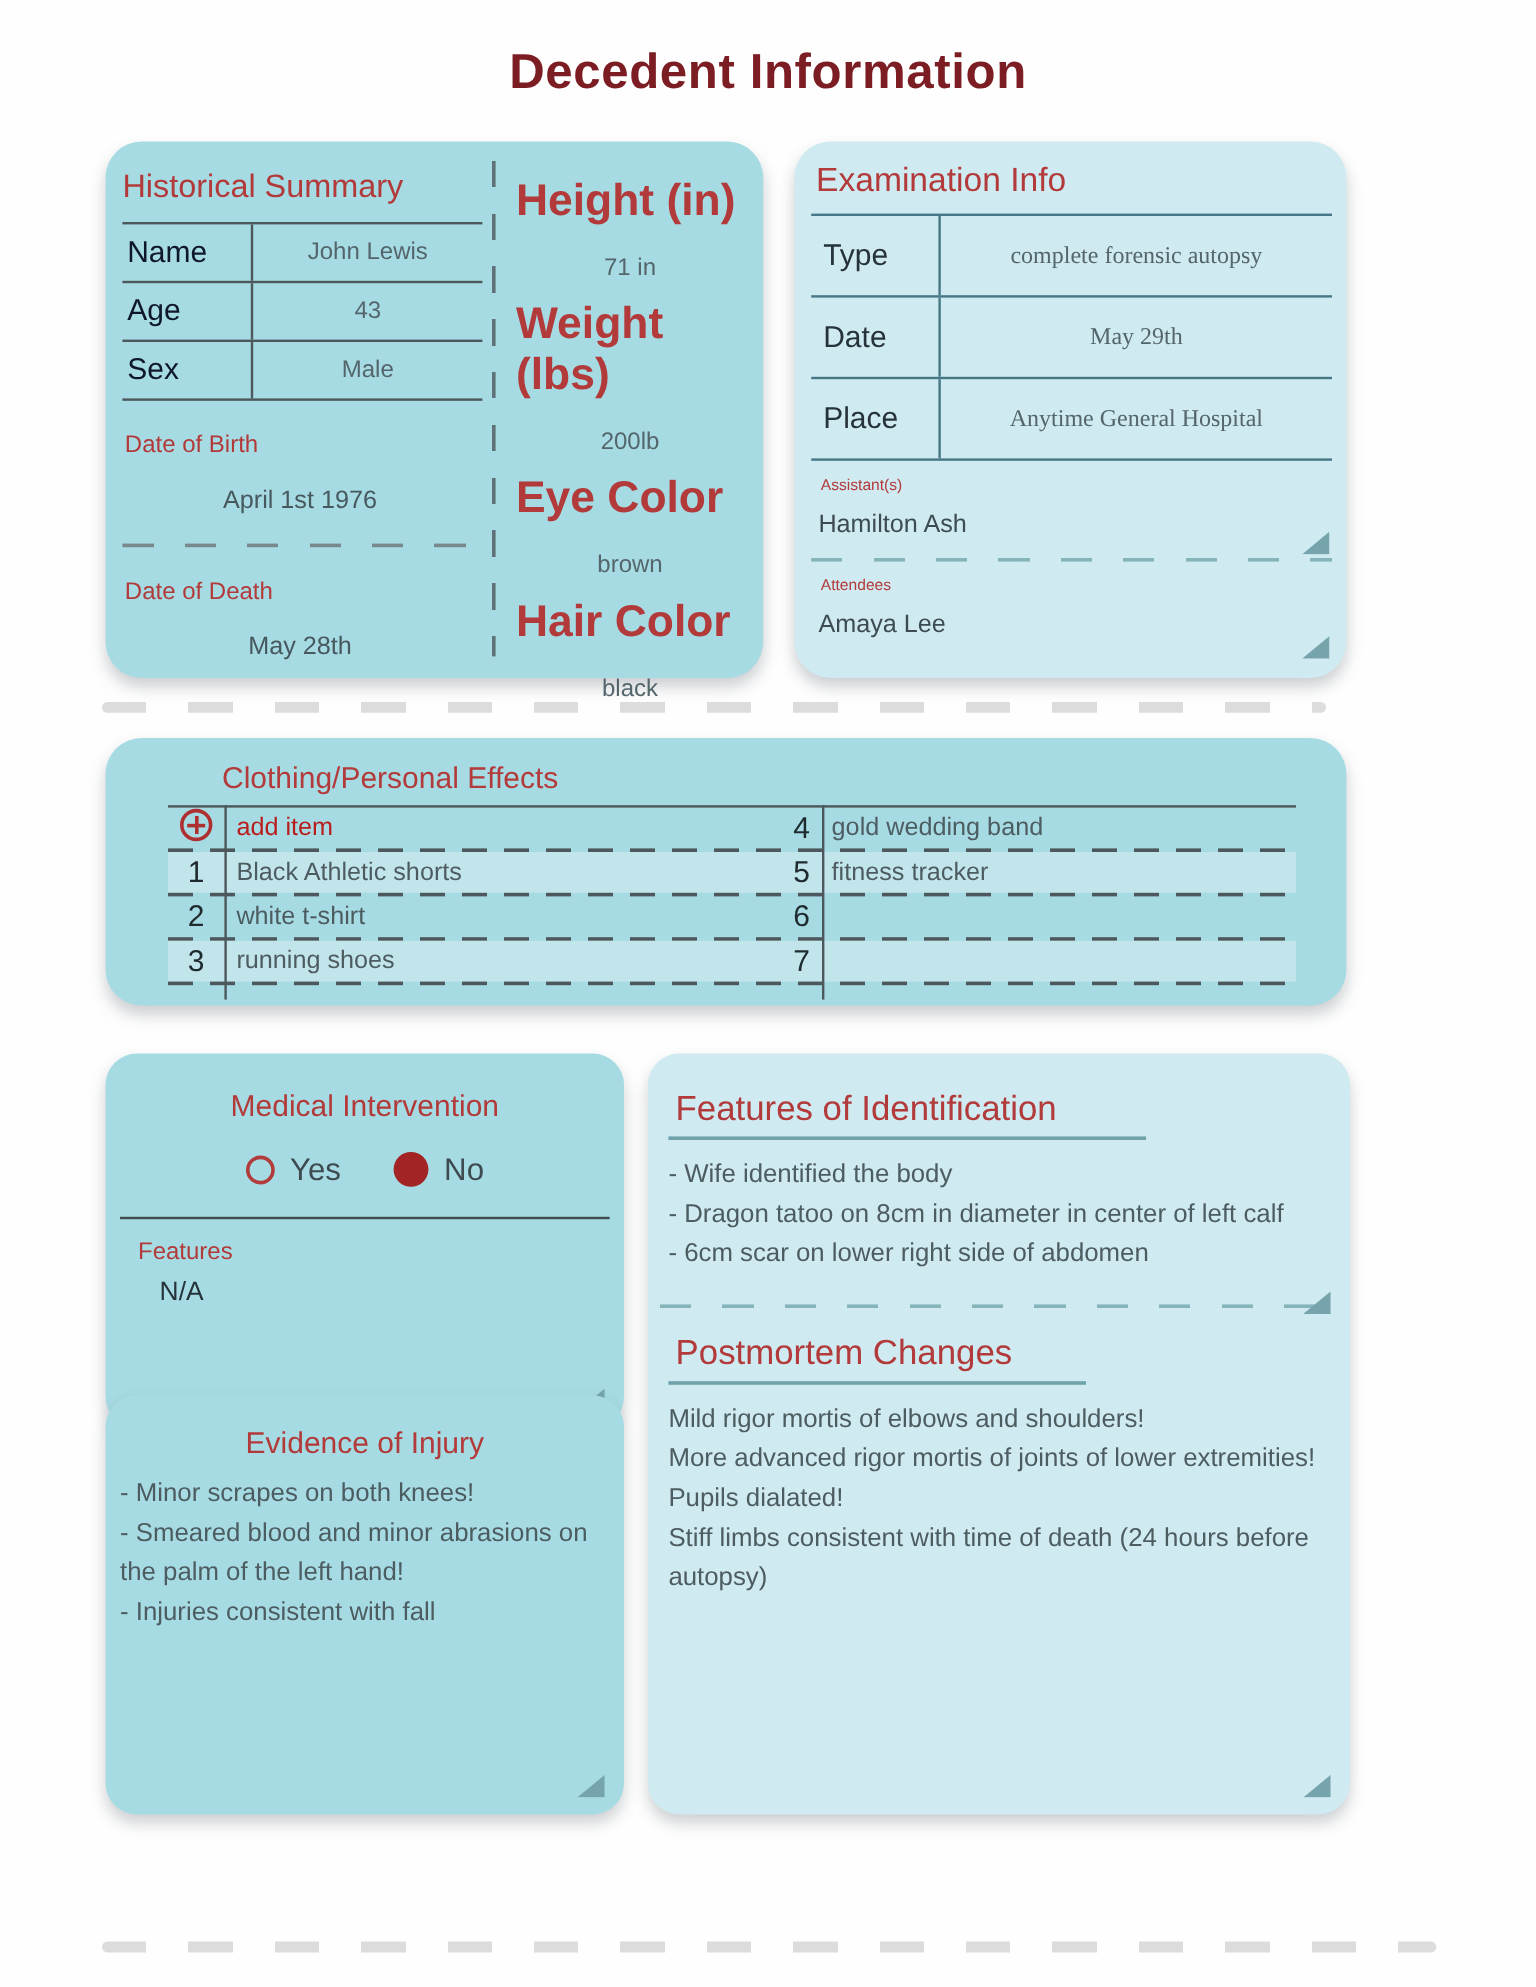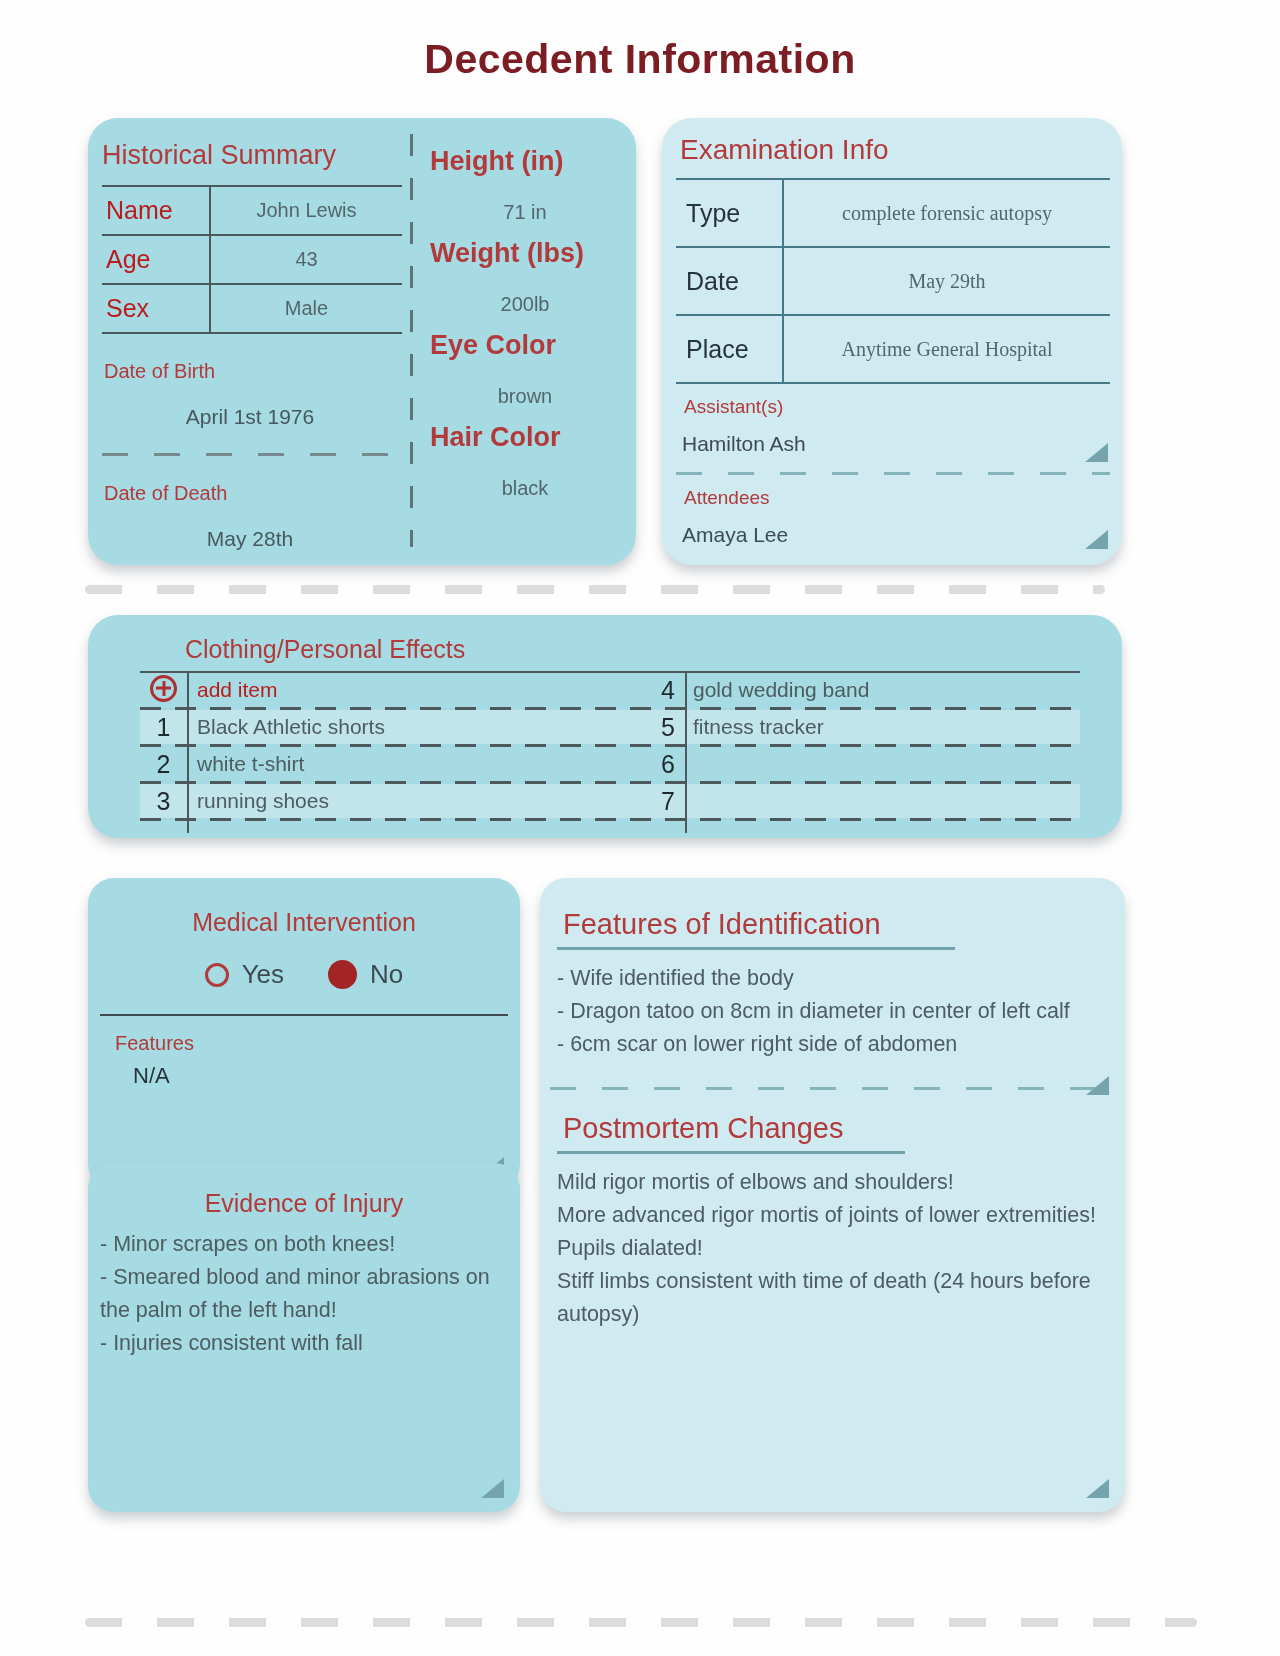--- a/index.html
+++ b/index.html
@@ -12,44 +12,44 @@
   .teal{background:#a6dbe3;}
   .blue{background:#cfeaf0;}
 
   
   .card-a{left:88px;top:118px;width:548px;height:447px;}
   .hs-left{position:absolute;left:12px;top:14px;width:398px;}
   .hs-title{font-size:27px;color:#b23a3a;margin:8px 0 14px 2px;}
   .hs-table{border-top:2px solid #4c585c;border-bottom:2px solid #4c585c;margin-left:2px;width:300px;}
   .hs-row{display:flex;align-items:center;height:47px;border-bottom:2px solid #4c585c;}
   .hs-row:last-child{border-bottom:none;}
-  .hs-label{width:103px;padding-left:4px;font-size:25px;color:#b91c1c;border-right:2px solid #4c585c;
+  .hs-label{width:103px;padding-left:4px;font-size:25px;color:#0f172a;border-right:2px solid #4c585c;
             height:100%;display:flex;align-items:center;}
   .hs-value{flex:1;text-align:center;font-size:20px;color:#54666c;}
   .hs-field-label{font-size:20px;color:#b23a3a;margin:26px 0 0 4px;}
   .hs-field-value{font-size:21px;color:#47585e;text-align:center;width:300px;margin-top:22px;}
   .hs-dash{width:300px;height:3px;margin:24px 0 0 2px;
            background:repeating-linear-gradient(90deg,#78898d 0 26px,transparent 26px 52px);}
   .hs-vdash{position:absolute;left:322px;top:16px;bottom:18px;width:3px;
            background:repeating-linear-gradient(180deg,#5e7277 0 22px,transparent 22px 44px);}
   .hs-right{position:absolute;left:338px;top:14px;width:198px;text-align:center;}
-  .hr-label{font-size:27px;font-weight:bold;color:#b23a3a;text-align:left;margin:14px 0 0 4px;}
+  .hr-label{font-size:37px;font-weight:bold;color:#b23a3a;text-align:left;margin:14px 0 0 4px;}
   .hr-value{font-size:20px;color:#54666c;margin-top:24px;}
 
   
   .card-b{left:662px;top:118px;width:460px;height:447px;}
   .ex-inner{position:absolute;left:14px;top:12px;right:12px;}
   .ex-title{font-size:28px;color:#b23a3a;margin:4px 0 12px 4px;}
   .ex-table{border-top:2px solid #477887;border-bottom:2px solid #477887;}
   .ex-row{display:flex;align-items:center;height:66px;border-bottom:2px solid #477887;}
   .ex-row:last-child{border-bottom:none;}
   .ex-label{width:96px;padding-left:10px;font-size:25px;color:#27333a;border-right:2px solid #477887;
             height:100%;display:flex;align-items:center;}
   .ex-value{flex:1;text-align:center;font-size:20px;color:#54666c;font-family:Liberation Serif, serif;}
-  .ex-sub-label{font-size:19px;color:#b23a3a;margin:12px 0 0 8px;}
+  .ex-sub-label{font-size:13px;color:#b23a3a;margin:12px 0 0 8px;}
   .ex-sub-value{font-size:21px;color:#3c4c52;margin:14px 0 0 6px;}
   .ex-dash{height:3px;margin-top:16px;
            background:repeating-linear-gradient(90deg,#86b4bb 0 26px,transparent 26px 52px);}
 
   
   .handle{position:absolute;width:23px;height:19px;background:#76a4ad;
           clip-path:polygon(100% 0,100% 100%,0 100%);}
 
   
   .page-dash{position:absolute;height:9px;border-radius:5px;

